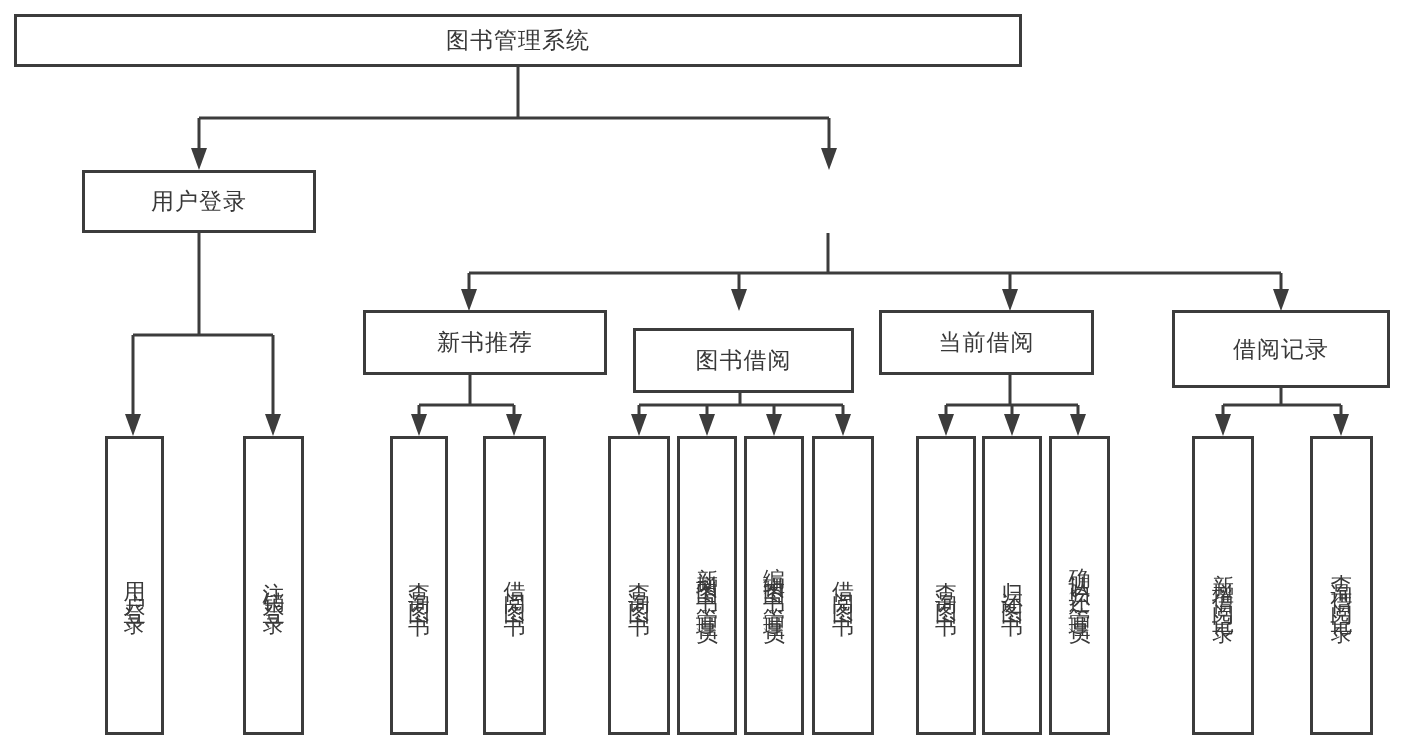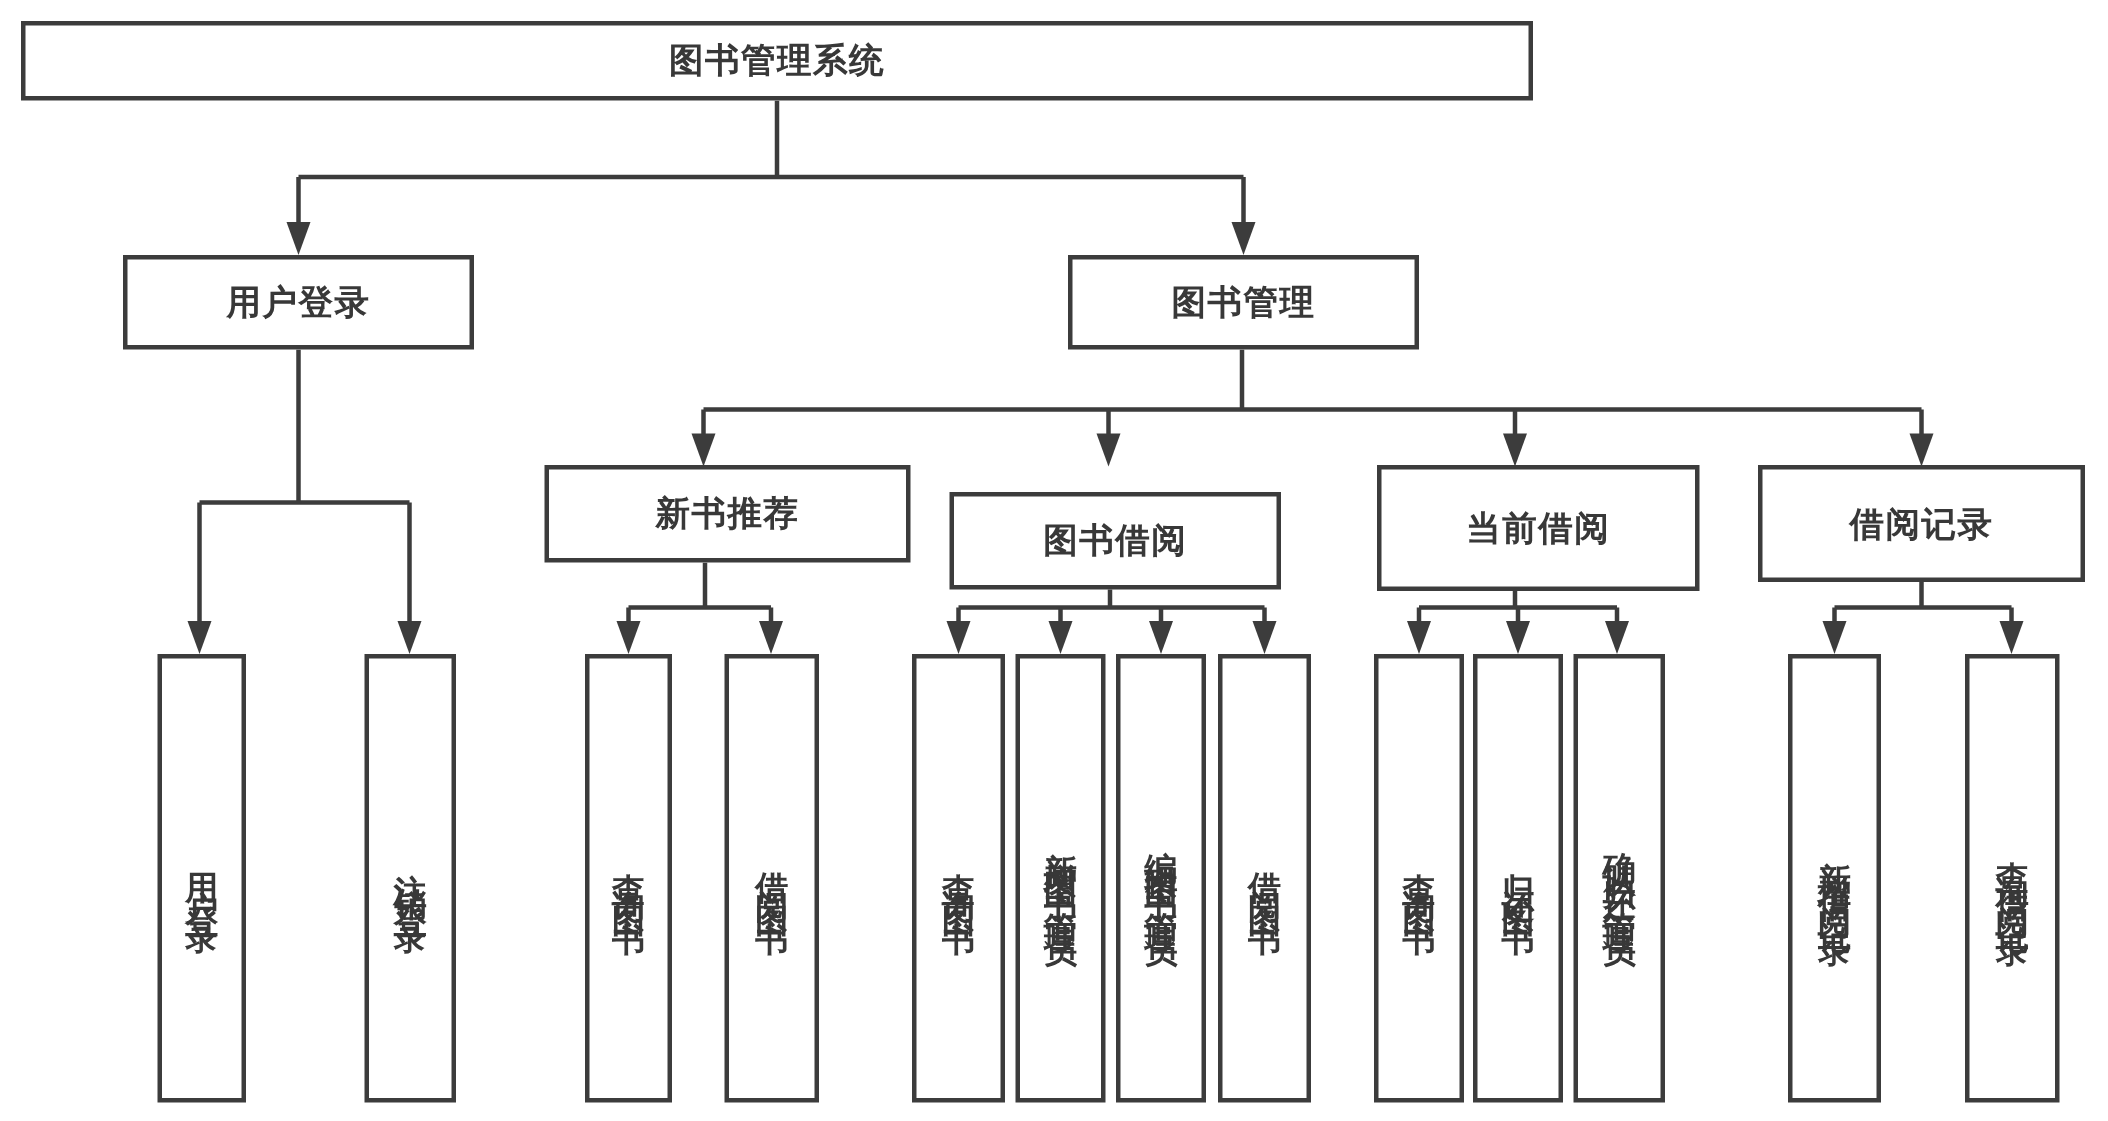--- a/index.html
+++ b/index.html
@@ -19,21 +19,20 @@
   #connectors{position:absolute;left:0;top:0;z-index:1;}
   #connectors .ln{stroke:var(--line);stroke-width:3;fill:none;}
   #connectors .ah{fill:var(--line);stroke:none;}
   .hbox,.vbox{
     position:absolute;
     background:var(--box_fill);
     border:3px solid var(--line);
     box-sizing:border-box;
     display:flex;align-items:center;justify-content:center;
     z-index:2;
-    font-weight:bold;
   }
   .hlabel{
     color:var(--text);
     font-size:23px;
     letter-spacing:1px;
     white-space:nowrap;
   }
   .vbox{top:436px;height:299px;}
   .vlabel{
     color:var(--text);
@@ -95,31 +94,28 @@
     <polygon class="ah" points="1333,414 1349,414 1341,436"></polygon>
   </svg>
 
   <div class="hbox" style="left:14px;top:14px;width:1008px;height:53px">
     <span class="hlabel">图书管理系统</span>
   </div>
 
   <div class="hbox" style="left:82px;top:170px;width:234px;height:63px">
     <span class="hlabel">用户登录</span>
   </div>
-  <div class="hbox" style="left:712px;top:170px;width:234px;height:63px">
-    <span class="hlabel">图书管理</span>
-  </div>
 
   <div class="hbox" style="left:363px;top:310px;width:244px;height:65px">
     <span class="hlabel">新书推荐</span>
   </div>
   <div class="hbox" style="left:633px;top:328px;width:221px;height:65px">
     <span class="hlabel">图书借阅</span>
   </div>
-  <div class="hbox" style="left:918px;top:310px;width:215px;height:84px">
+  <div class="hbox" style="left:879px;top:310px;width:215px;height:65px">
     <span class="hlabel">当前借阅</span>
   </div>
   <div class="hbox" style="left:1172px;top:310px;width:218px;height:78px">
     <span class="hlabel">借阅记录</span>
   </div>
 
   <div class="vbox" style="left:105px;width:59px">
     <span class="vlabel ls4">用户登录</span>
   </div>
   <div class="vbox" style="left:243px;width:61px">

